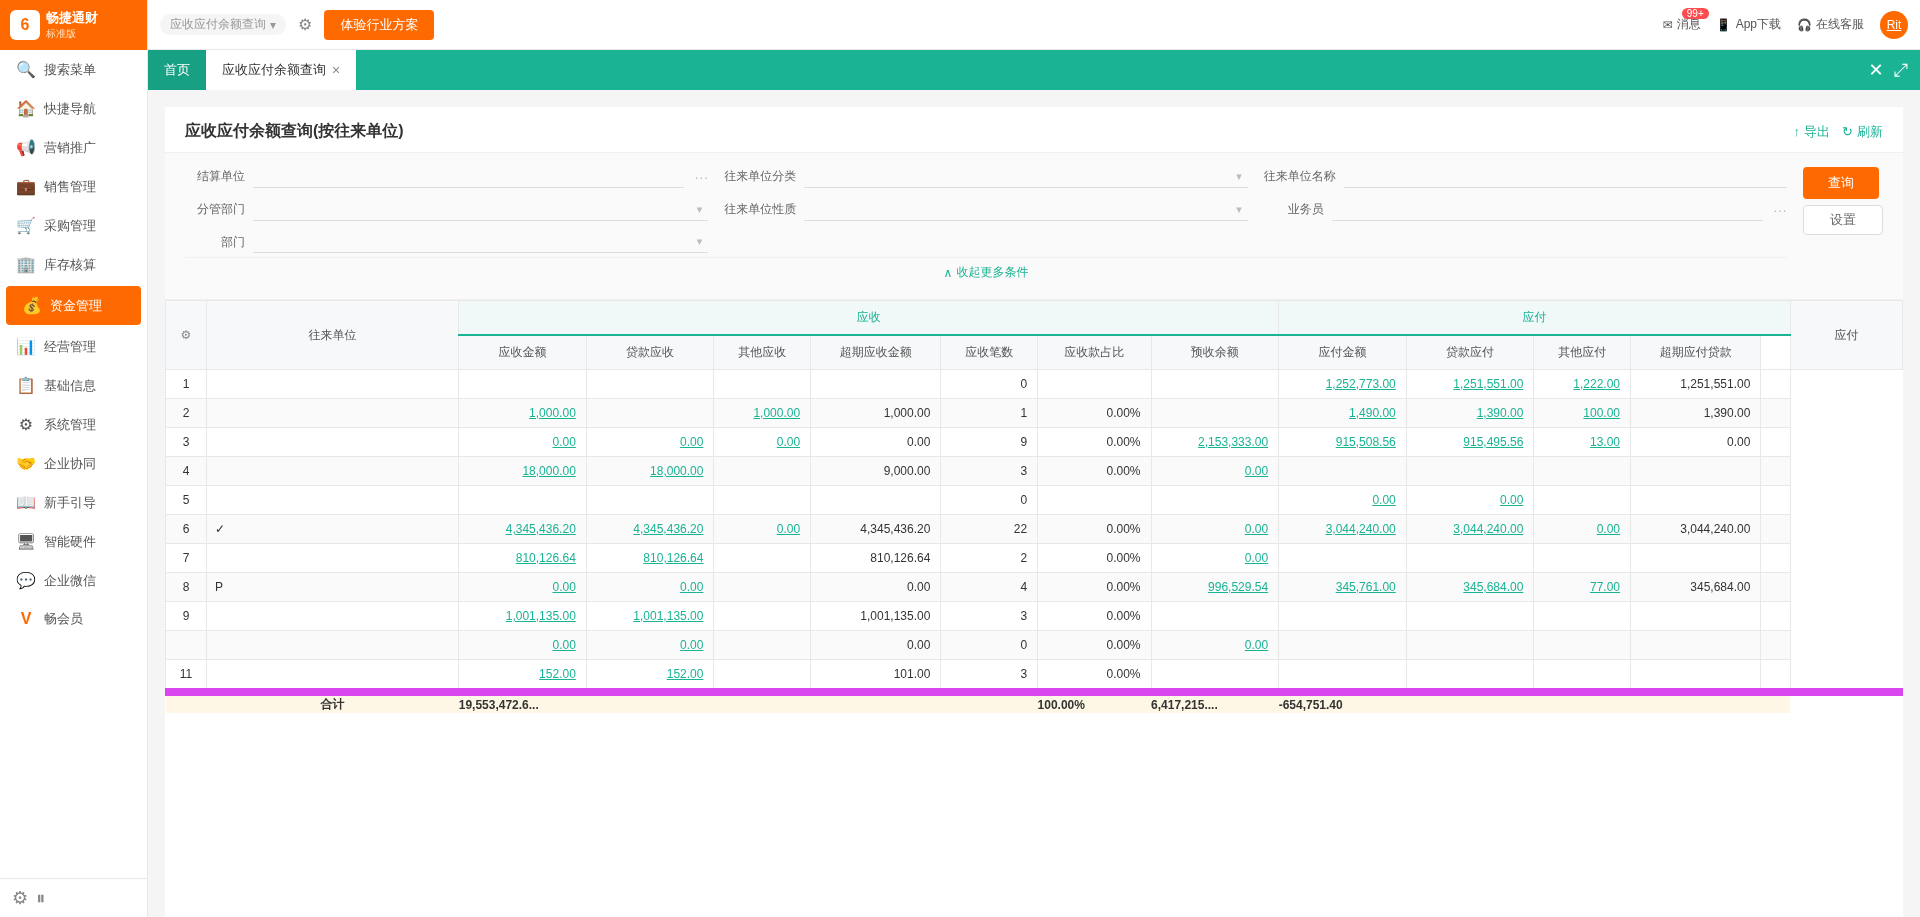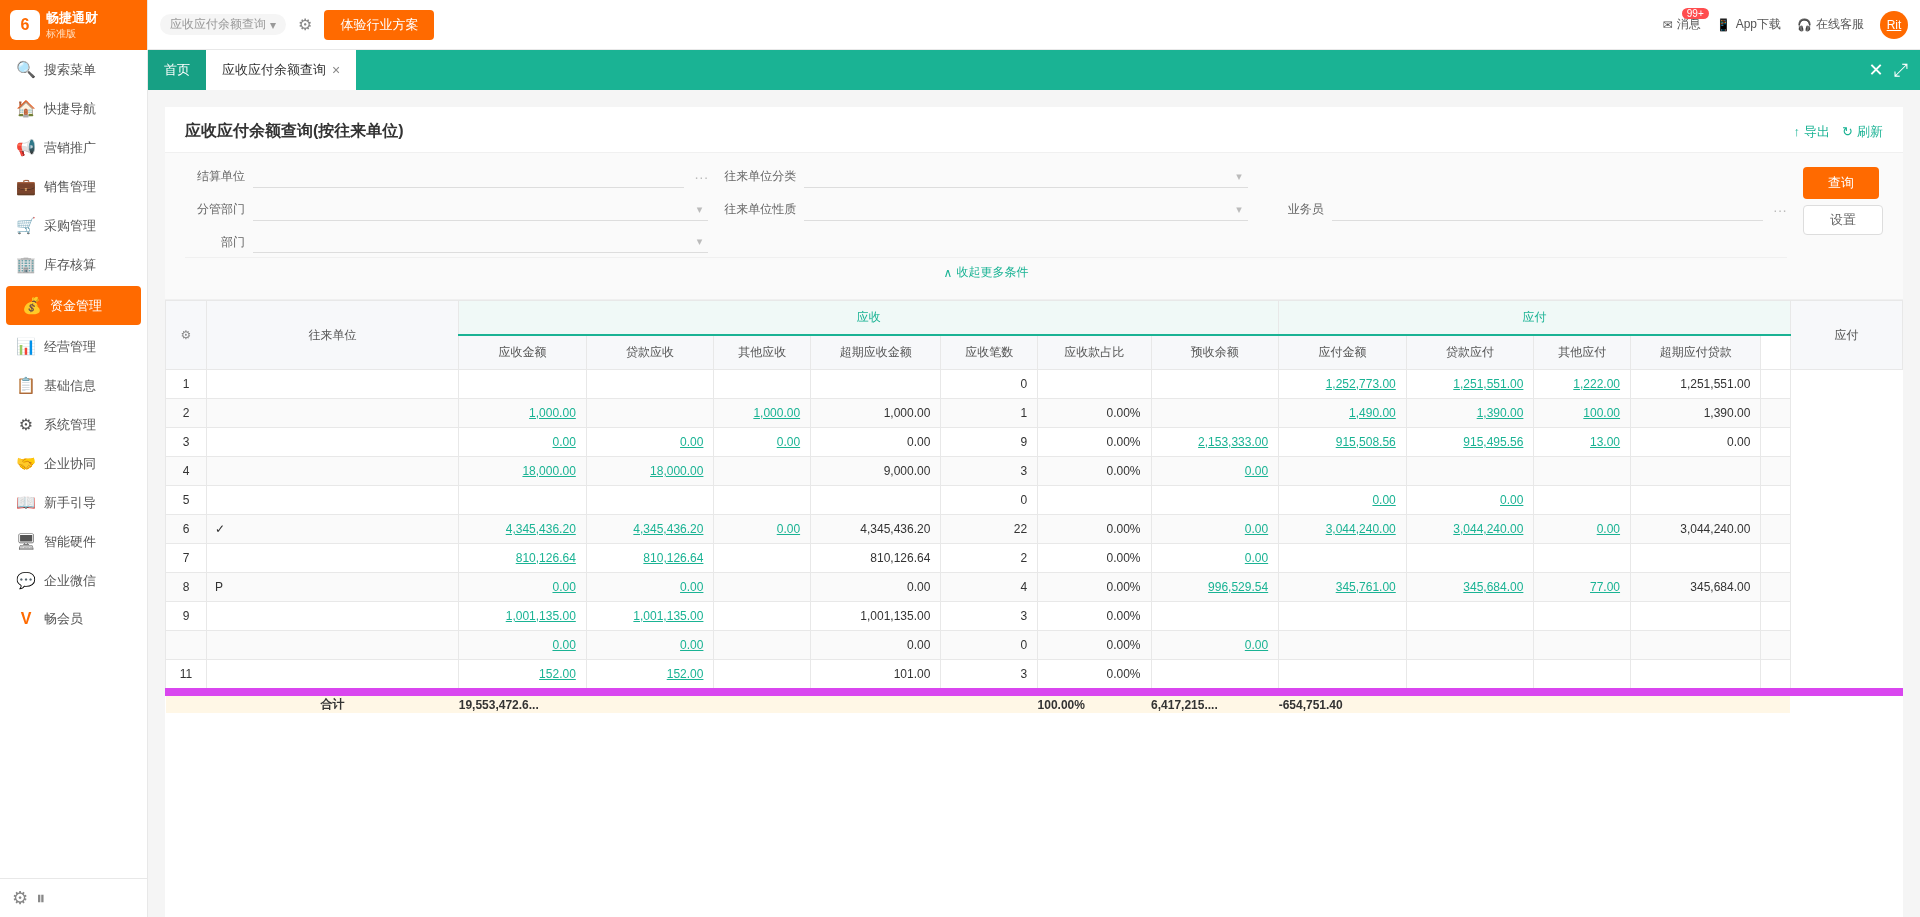--- a/index.html
+++ b/index.html
@@ -333,20 +333,24 @@
                 <span class="filter-cell-label">结算单位</span>
                 <input class="filter-cell-input" value="" style="">
                 <span class="filter-cell-dots">···</span>
               </div>
               <div class="filter-cell">
                 <span class="filter-cell-label">往来单位分类</span>
                 <div class="filter-cell-select">
                   <span style="flex:1;"></span>
                   <span class="filter-cell-chevron">▾</span>
                 </div>
+              </div>
+              <div class="filter-cell">
+                <span class="filter-cell-label">往来单位名称</span>
+                <input class="filter-cell-input" value="" style="">
               </div>
             </div>
 
             <div style="display:grid;grid-template-columns:1fr 1fr 1fr;gap:10px 16px;margin-bottom:10px;">
               <div class="filter-cell">
                 <span class="filter-cell-label">分管部门</span>
                 <div class="filter-cell-select">
                   <span style="flex:1;"></span>
                   <span class="filter-cell-chevron">▾</span>
                 </div>

